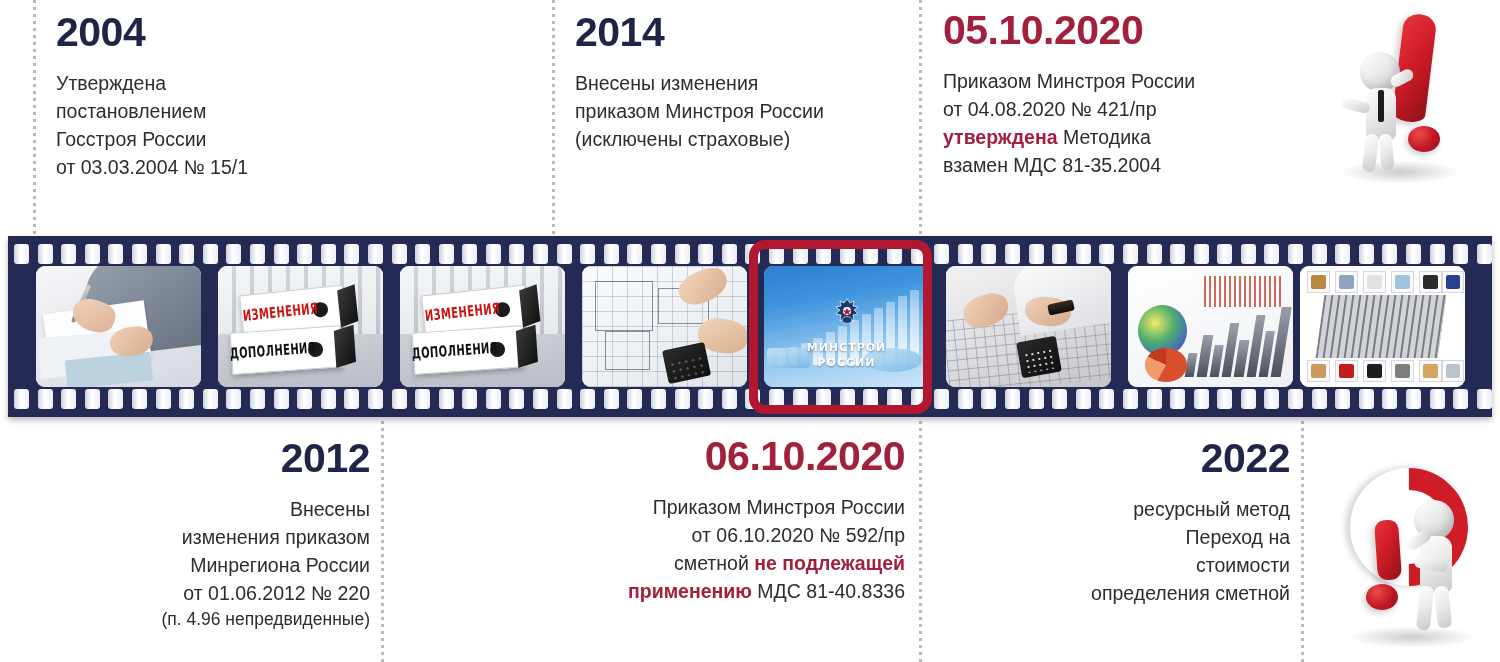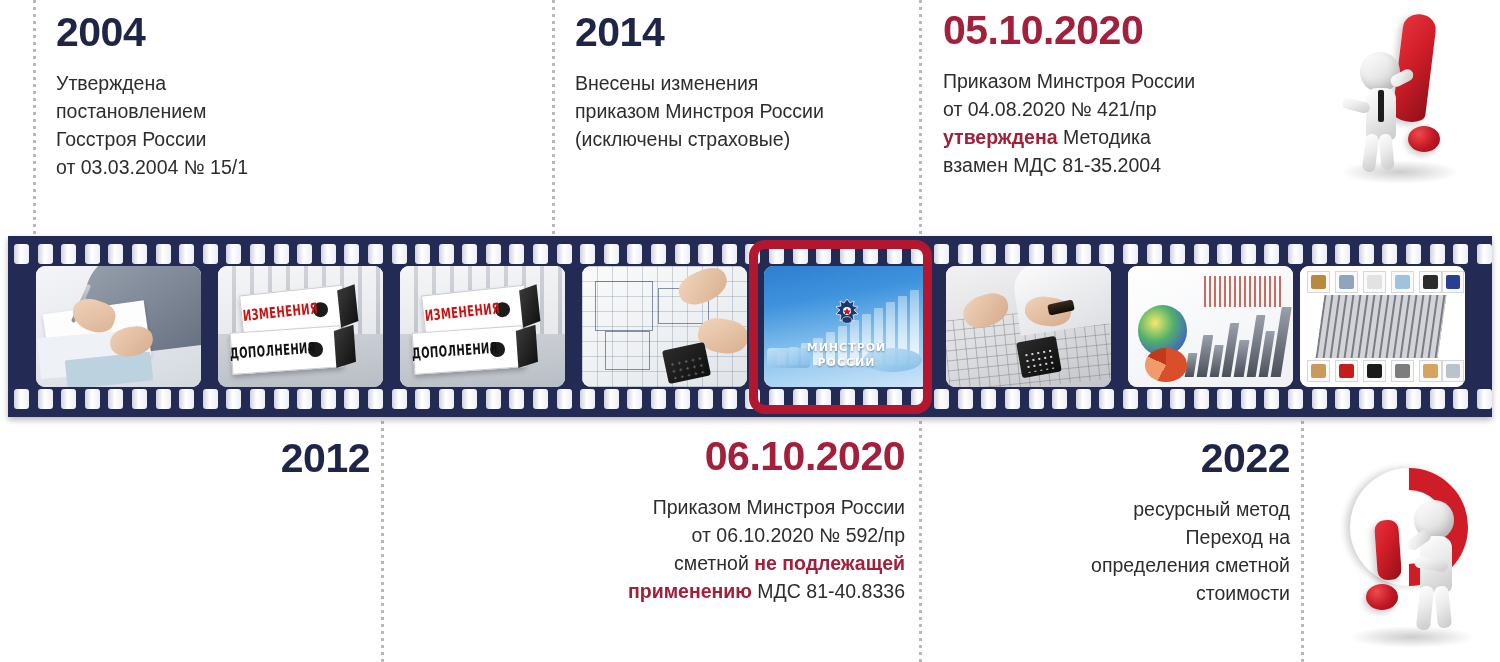--- a/index.html
+++ b/index.html
@@ -551,20 +551,27 @@
       <span class="perf"></span>
         <span class="perf"></span>
         <span class="perf"></span>
     </div>
   </div>
 
   <div class="frame-highlight" style="left:749px;top:240px;width:183px;height:174px;"></div>
 
   <div class="entry navy align-right" style="left:40px;top:438px;width:330px;">
     <div class="year">2012</div>
+    <div class="body">
+      <div>Внесены</div>
+      <div>изменения приказом</div>
+      <div>Минрегиона России</div>
+      <div>от 01.06.2012 № 220</div>
+      <div class="small">(п. 4.96 непредвиденные)</div>
+    </div>
   </div>
 
   <div class="entry crimson align-right" style="left:555px;top:436px;width:350px;">
     <div class="year">06.10.2020</div>
     <div class="body">
       <div>Приказом Минстроя России</div>
       <div>от 06.10.2020 № 592/пр</div>
       <div>
         <span>сметной </span><span class="hl">не подлежащей</span>
       </div>
@@ -572,22 +579,22 @@
         <span class="hl">применению</span><span> МДС 81-40.8336</span>
       </div>
     </div>
   </div>
 
   <div class="entry navy align-right" style="left:1000px;top:438px;width:290px;">
     <div class="year">2022</div>
     <div class="body">
       <div>ресурсный метод</div>
       <div>Переход на</div>
+      <div>стоимости</div>
       <div>определения сметной</div>
-      <div>стоимости</div>
     </div>
   </div>
 
   <div class="figure" style="left:1330px;top:462px;width:170px;height:196px;">
     <div class="shadow-ell" style="left:18px;top:164px;width:128px;height:22px;"></div>
 
     <div class="qm-ring" style="left:20px;top:6px;width:74px;height:74px;border-width:22px;border-color:#cf1d28 #cf1d28 transparent transparent;transform:rotate(45deg);"></div>
     <div class="excl-bar" style="left:46px;top:58px;width:24px;height:60px;border-radius:10px;transform:rotate(-4deg);"></div>
     <div class="excl-dot" style="left:36px;top:122px;width:32px;height:26px;"></div>
 

